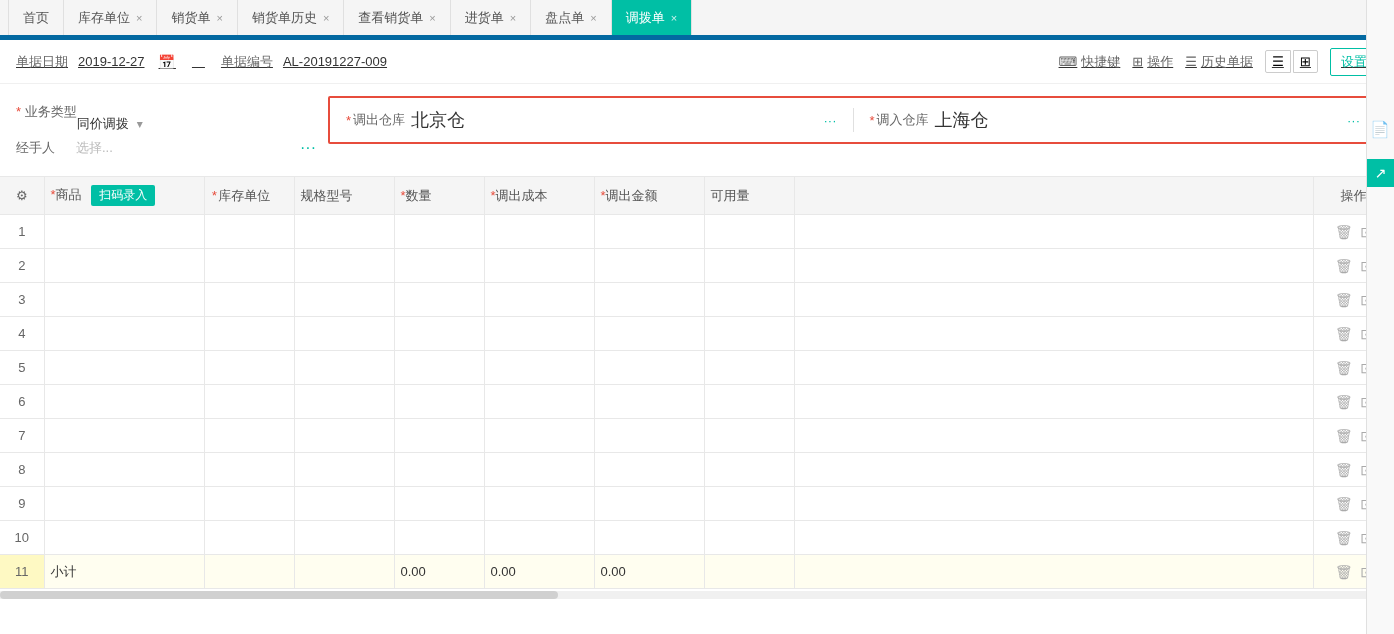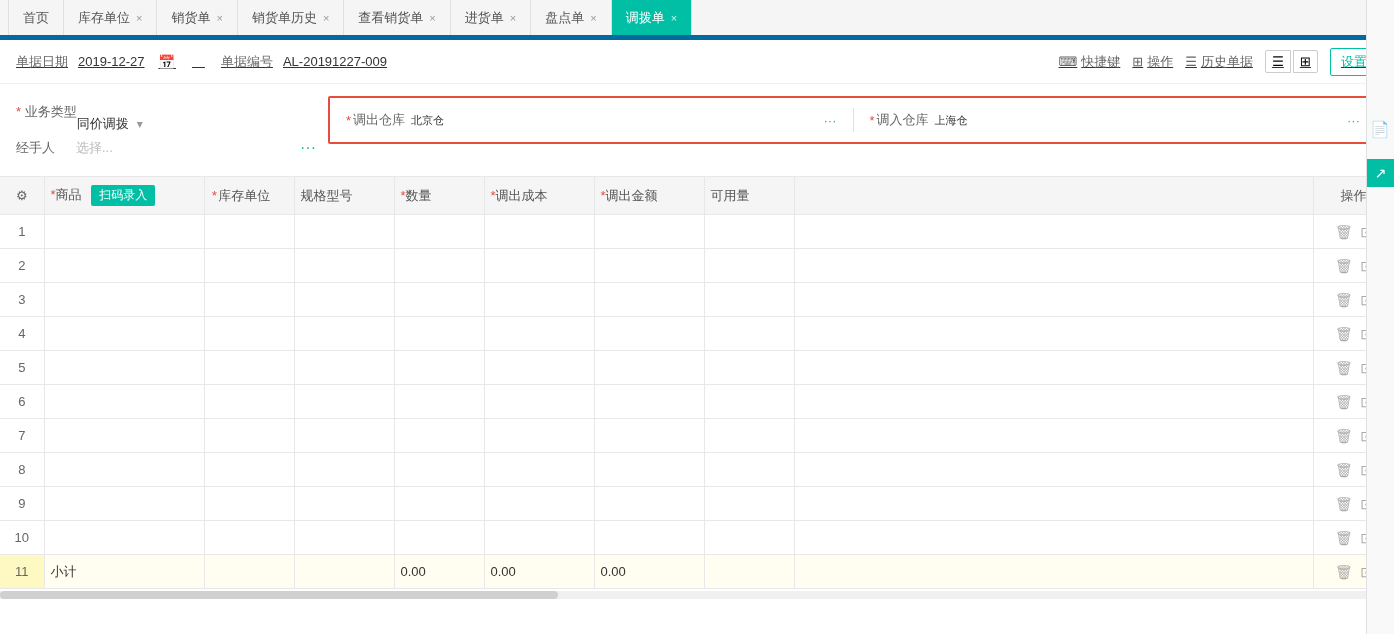--- a/index.html
+++ b/index.html
@@ -66,21 +66,21 @@
     .form-select-arrow { margin-left: 8px; color: #999; font-size: 12px; }
     .form-person {
       display: flex; align-items: center; height: 32px; margin-top: 4px;
     }
     .person-placeholder { color: #bbb; font-size: 13px; flex: 1; }
     .ellipsis-btn { color: #00bfa5; cursor: pointer; font-size: 16px; margin-left: 8px; }
 
     .warehouse-section { display: flex; align-items: center; flex: 1; gap: 0; }
     .warehouse-block { display: flex; align-items: center; flex: 1; }
     .warehouse-label { color: #666; font-size: 13px; }
-    .warehouse-value { color: #333; font-size: 11px; margin-left: 6px; }
+    .warehouse-value { color: #333; font-size: 18px; margin-left: 6px; }
     .warehouse-sep { width: 1px; background: #e0e0e0; height: 24px; margin: 0 16px; }
 
     
     .table-container {
       margin: 0; border-top: 1px solid #e8e8e8;
     }
     .table-wrapper { overflow-x: auto; }
     table { width: 100%; border-collapse: collapse; }
     thead tr { background: #f5f5f5; }
     th {

